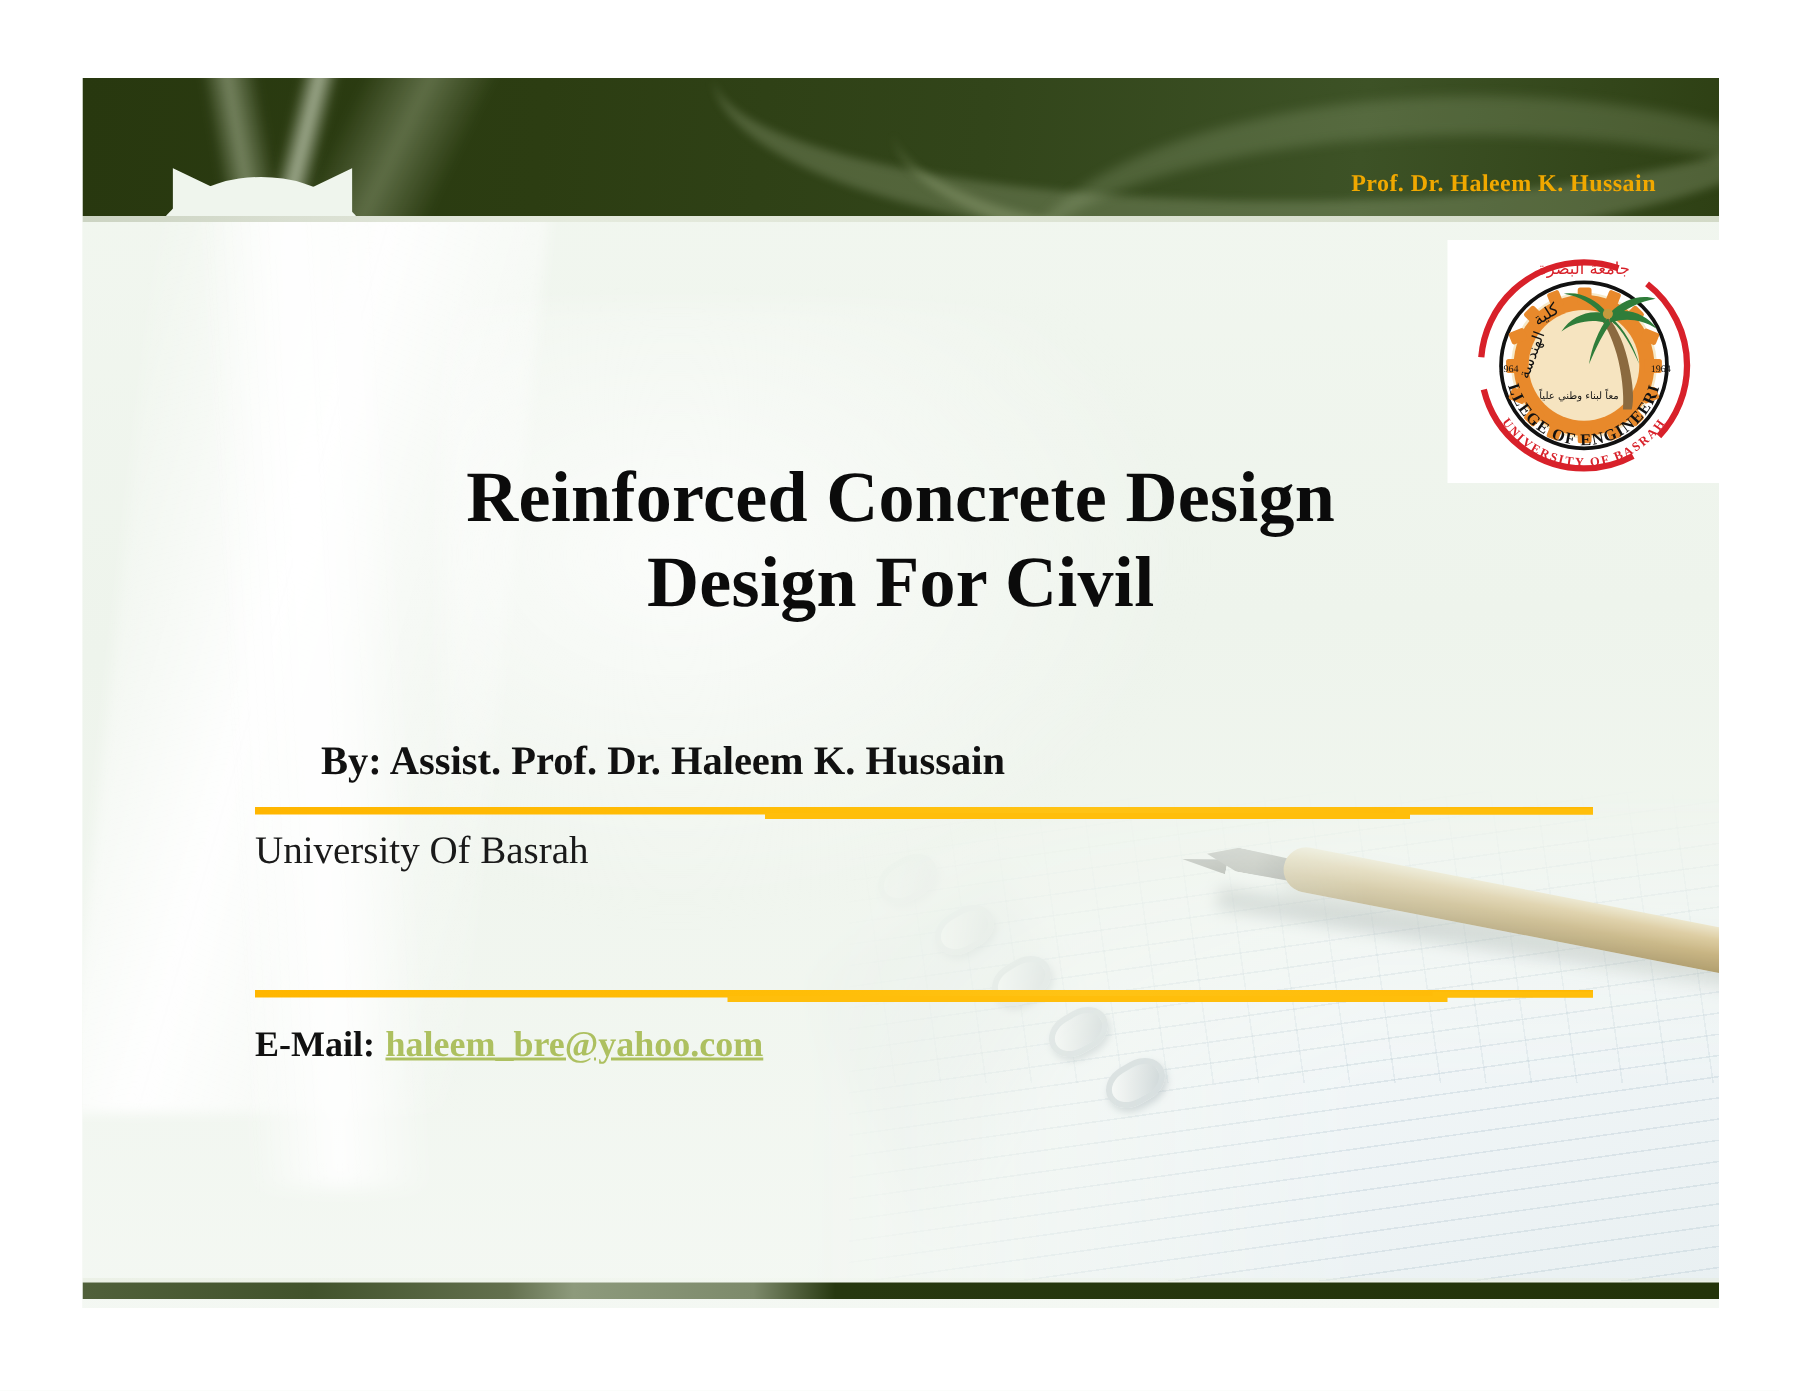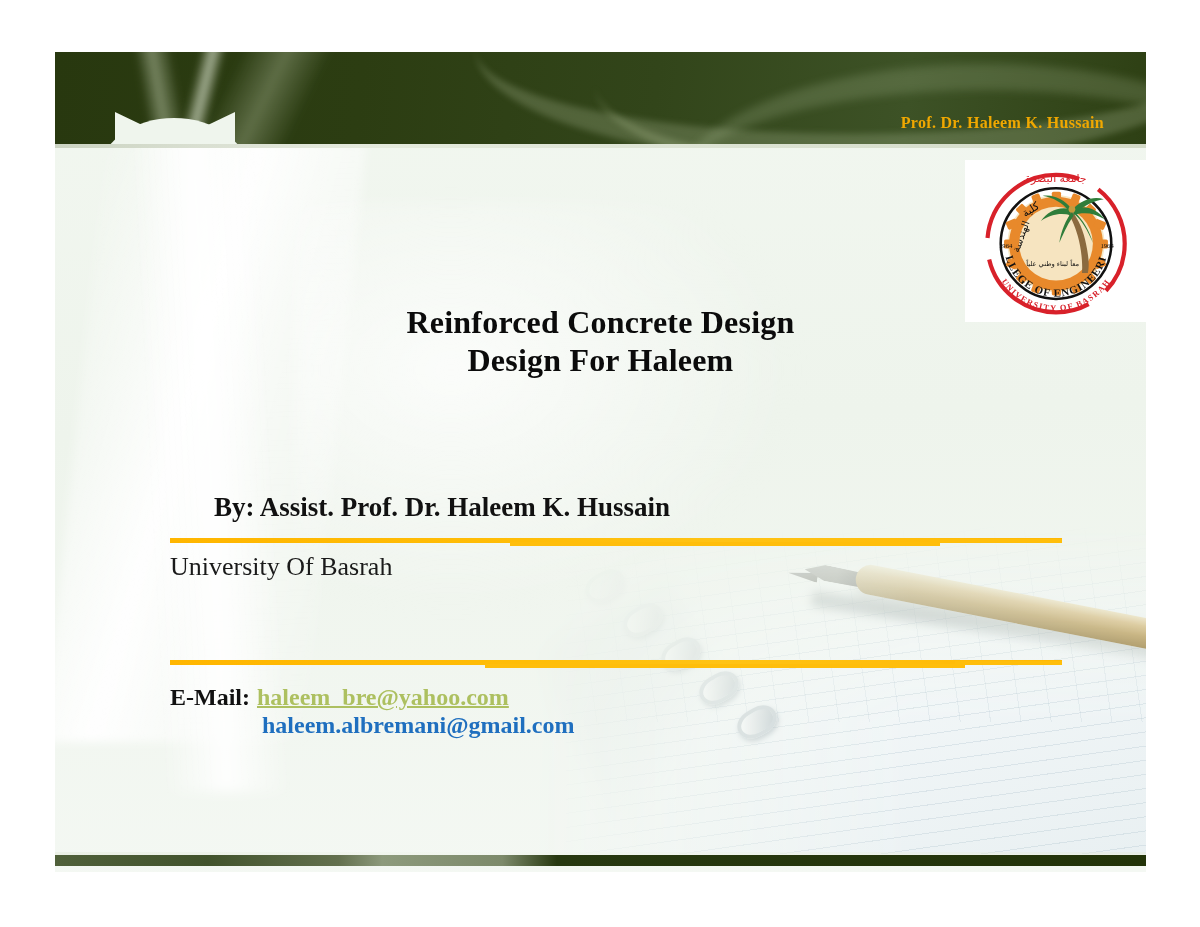--- a/index.html
+++ b/index.html
@@ -243,21 +243,21 @@
   .title-block {
     position: absolute;
     left: 0; top: 252px;
     width: 1091px;
     text-align: center;
     z-index: 4;
   }
   .title-line {
     font-family: "Liberation Serif", serif;
     font-weight: bold;
-    font-size: 32px;
+    font-size: 48px;
     color: #0b0b0b;
     line-height: 1.18;
     letter-spacing: 0.2px;
   }
 
   .author {
     position: absolute;
     left: 115px; top: 440px;
     font-family: "Liberation Serif", serif;
     font-weight: bold;
@@ -431,40 +431,39 @@
         <textPath href="#arcUpper" startOffset="50%" text-anchor="middle" letter-spacing="1.2">COLLEGE OF ENGINEERING</textPath>
       </text>
       <text font-family="'Liberation Serif', serif" font-size="10" font-weight="bold" fill="#d8212a">
         <textPath href="#arcLower" startOffset="50%" text-anchor="middle" letter-spacing="1.6">UNIVERSITY OF BASRAH</textPath>
       </text>
     </svg>
   </div>
 
   <div class="title-block">
     <div class="title-line">Reinforced Concrete Design</div>
-    <div class="title-line">Design For Haleem</div>
+    <div class="title-line">Design For Civil</div>
   </div>
 
   <div class="author">By: Assist. Prof. Dr. Haleem K. Hussain</div>
 
   <div class="rule rule-1"></div>
   <div class="rule-shift rs1"></div>
   <div class="rule-shift rs2"></div>
 
   <div class="affil">
     <div>University Of Basrah</div>
   </div>
 
   <div class="rule rule-2"></div>
   <div class="rule-shift rs3"></div>
   <div class="rule-shift rs4"></div>
 
   <div class="email-block">
     <div class="email-row1">
       <span class="email-label">E-Mail:</span><span class="email-1">haleem_bre@yahoo.com</span>
     </div>
-    <div class="email-row2">haleem.albremani@gmail.com</div>
   </div>
 
   <div class="footer-hi"></div>
   <div class="footer-bar"></div>
 
 </div>
 
 </body></html>

